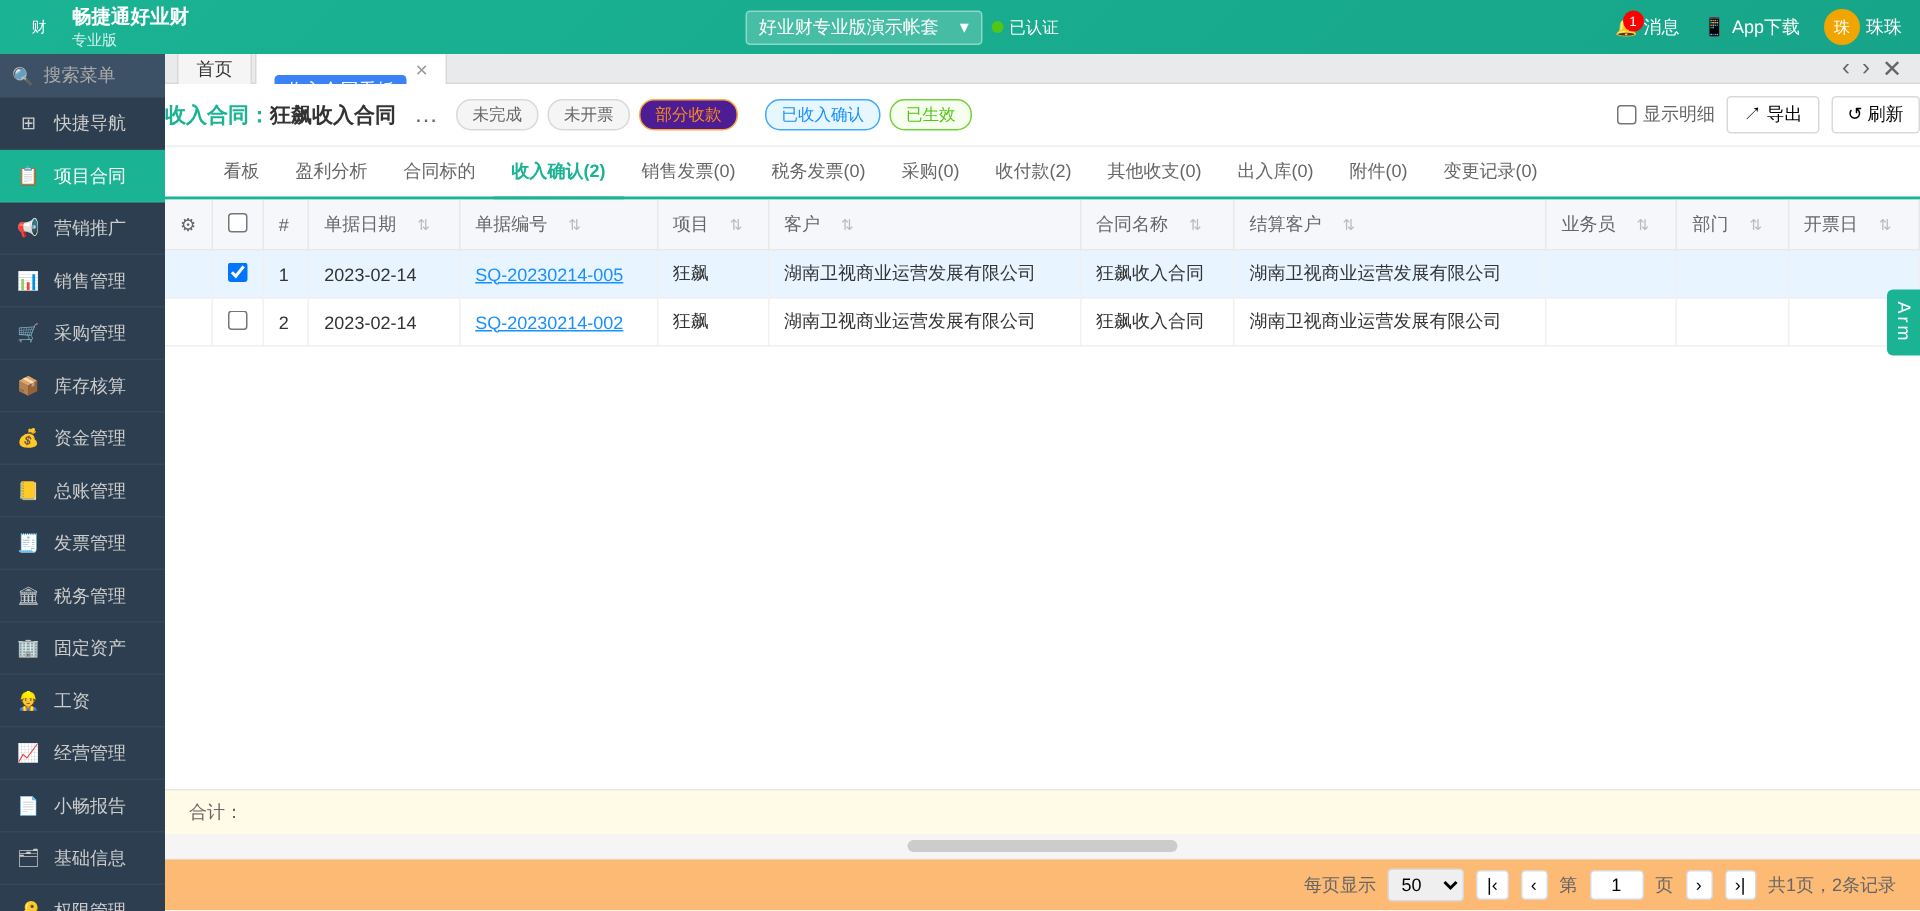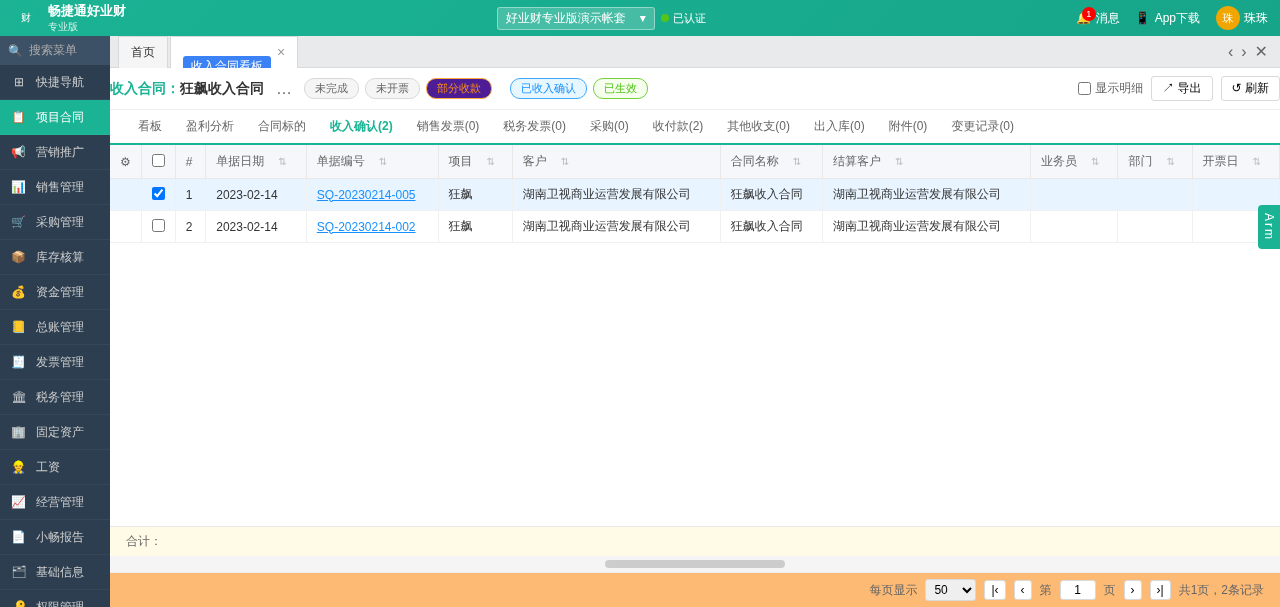--- a/index.html
+++ b/index.html
@@ -75,21 +75,21 @@
     
     .content-area { flex: 1; display: flex; flex-direction: column; overflow: hidden; }
 
     
     .tab-bar {
       background: #e8eaec;
       border-bottom: 1px solid #d9d9d9;
       display: flex;
       align-items: center;
       padding: 0 8px;
-      height: 32px;
+      height: 20px;
     }
     .tab-item {
       padding: 0 12px;
       height: 32px;
       display: flex; align-items: center; gap: 6px;
       background: white;
       border: 1px solid #d9d9d9;
       border-bottom: none;
       font-size: 12px;
       cursor: pointer;
@@ -138,21 +138,21 @@
     .action-btn.export { }
     .action-btn.refresh { }
     .show-detail { display: flex; align-items: center; gap: 4px; font-size: 12px; color: #666; }
     .more-btn { background: none; border: none; cursor: pointer; color: #666; font-size: 16px; }
 
     
     .sub-tabs {
       display: flex;
       align-items: flex-end;
       border-bottom: 2px solid #1ab394;
-      padding: 0 16px;
+      padding: 0 27px;
       background: white;
     }
     .sub-tab {
       padding: 8px 12px;
       font-size: 12px;
       cursor: pointer;
       color: #666;
       border-bottom: 2px solid transparent;
       margin-bottom: -2px;
       white-space: nowrap;

